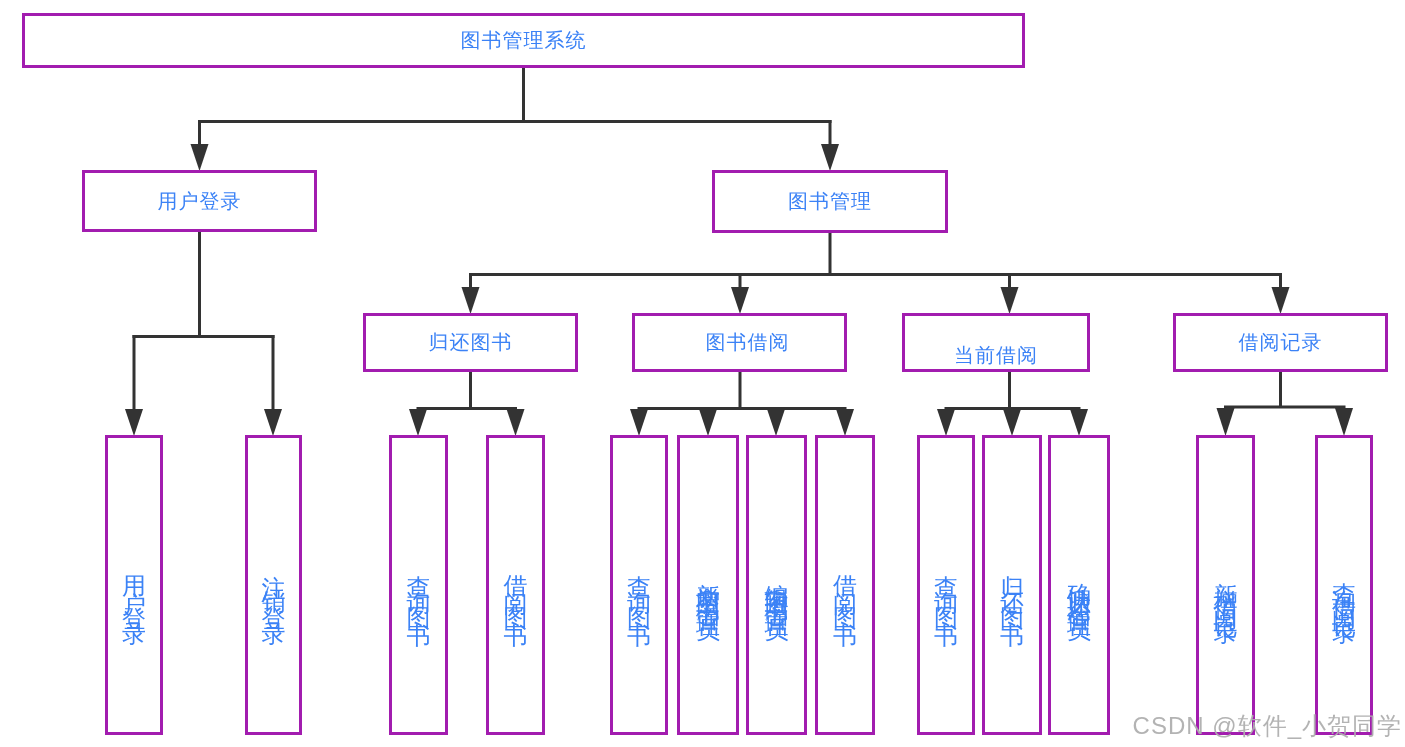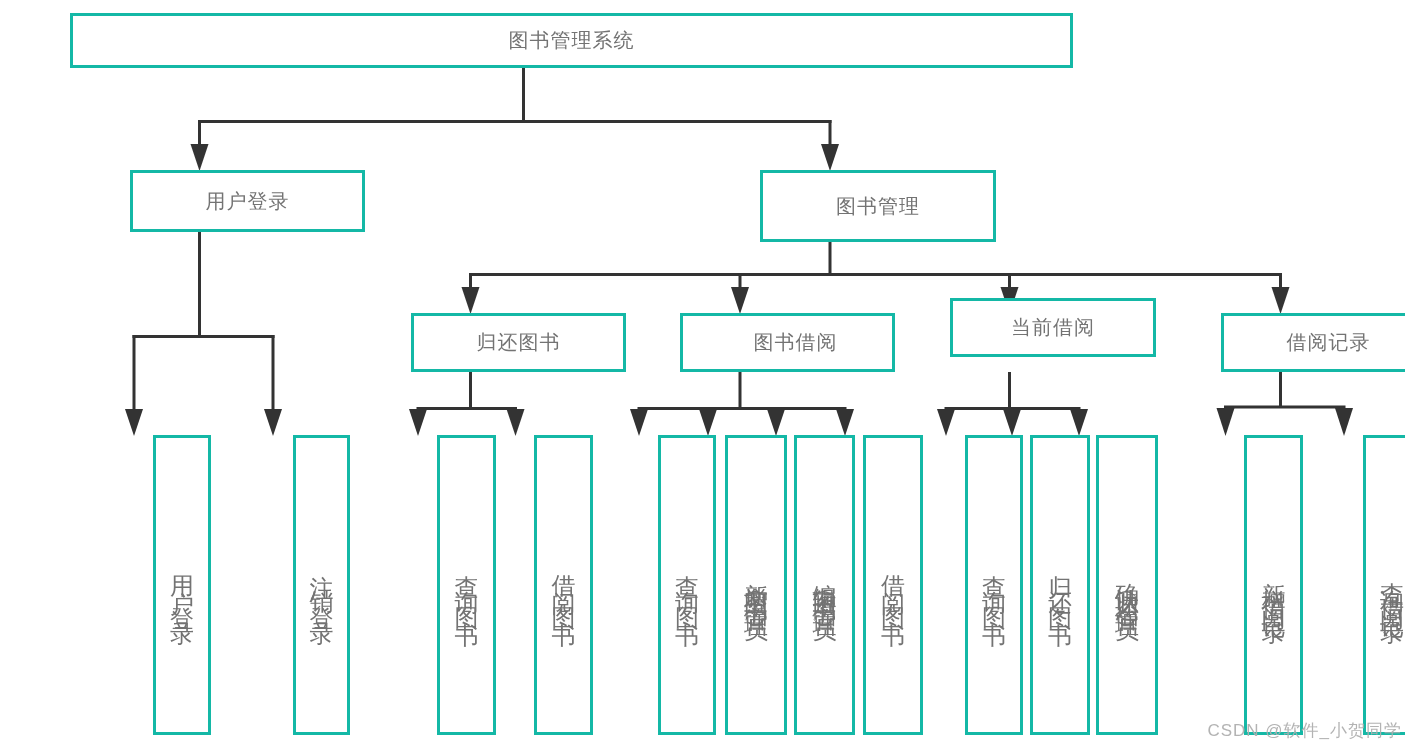--- a/index.html
+++ b/index.html
@@ -18,27 +18,26 @@
   .connectors {
     position: absolute;
     left: 0;
     top: 0;
     width: 1405px;
     height: 747px;
   }
   .node {
     position: absolute;
     box-sizing: border-box;
-    border: 3px solid #14b8a6;
+    border: 3px solid #a21caf;
     background: #ffffff;
     display: flex;
     align-items: center;
     justify-content: center;
-    color: #737373;
-    margin-left: 48px;
+    color: #3b82f6;
   }
   .node .hlabel {
     font-size: 20px;
     letter-spacing: 1px;
     white-space: nowrap;
   }
   .leaf .vlabel {
     writing-mode: vertical-rl;
     text-orientation: mixed;
     font-size: 24px;
@@ -46,21 +45,21 @@
     white-space: nowrap;
     line-height: 1;
     margin-top: 6px;
   }
   .leaf.sp6 .vlabel { letter-spacing: 8px;  margin-top: 4px; }
   .leaf.sp9 .vlabel { letter-spacing: 5px;  margin-top: 3px; }
   .watermark {
     position: absolute;
     right: 3px;
     bottom: 5px;
-    font-size: 17px;
+    font-size: 24px;
     color: rgba(175, 175, 175, 0.95);
     letter-spacing: 1px;
     white-space: nowrap;
     margin-left: 18px;
   }
 </style>
 </head>
 <body>
 
 <div class="canvas">
@@ -130,31 +129,31 @@
     </g>
   </svg>
 
   <div class="node" style="left:22px; top:13px; width:1003px; height:55px;">
     <span class="hlabel">图书管理系统</span>
   </div>
 
   <div class="node" style="left:82px; top:170px; width:235px; height:62px;">
     <span class="hlabel">用户登录</span>
   </div>
-  <div class="node" style="left:712px; top:170px; width:236px; height:72px;">
+  <div class="node" style="left:712px; top:170px; width:236px; height:63px;">
     <span class="hlabel">图书管理</span>
   </div>
 
   <div class="node" style="left:363px; top:313px; width:215px; height:59px;">
     <span class="hlabel">归还图书</span>
   </div>
   <div class="node" style="left:632px; top:313px; width:215px; height:59px;padding-left:16px;">
     <span class="hlabel">图书借阅</span>
   </div>
-  <div class="node" style="left:902px; top:298px; width:206px; height:59px;">
+  <div class="node" style="left:902px; top:313px; width:188px; height:59px;align-items:flex-end;">
     <span class="hlabel">当前借阅</span>
   </div>
   <div class="node" style="left:1173px; top:313px; width:215px; height:59px;">
     <span class="hlabel">借阅记录</span>
   </div>
 
   <div class="node leaf" style="left:105px; top:435px; width:58px; height:300px;">
     <span class="vlabel">用户登录</span>
   </div>
   <div class="node leaf" style="left:245px; top:435px; width:57px; height:300px;">

